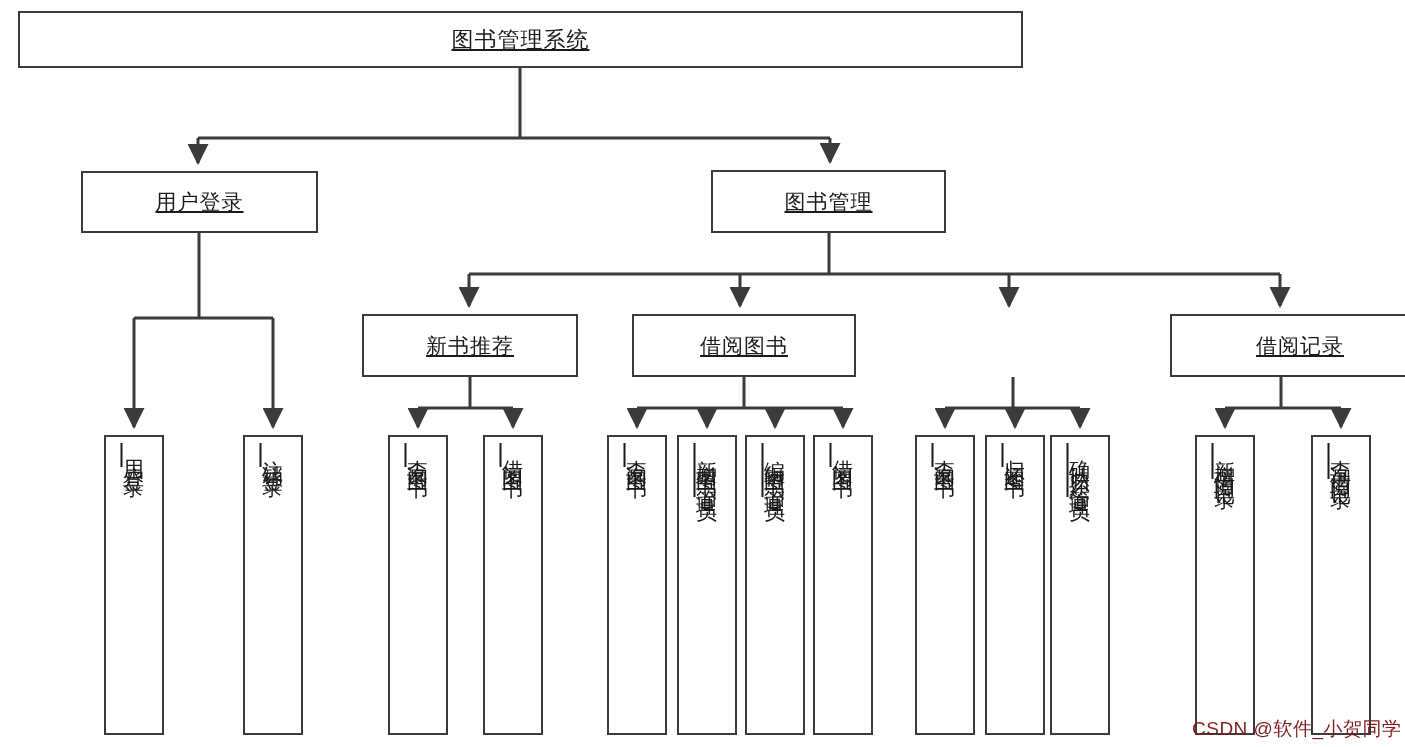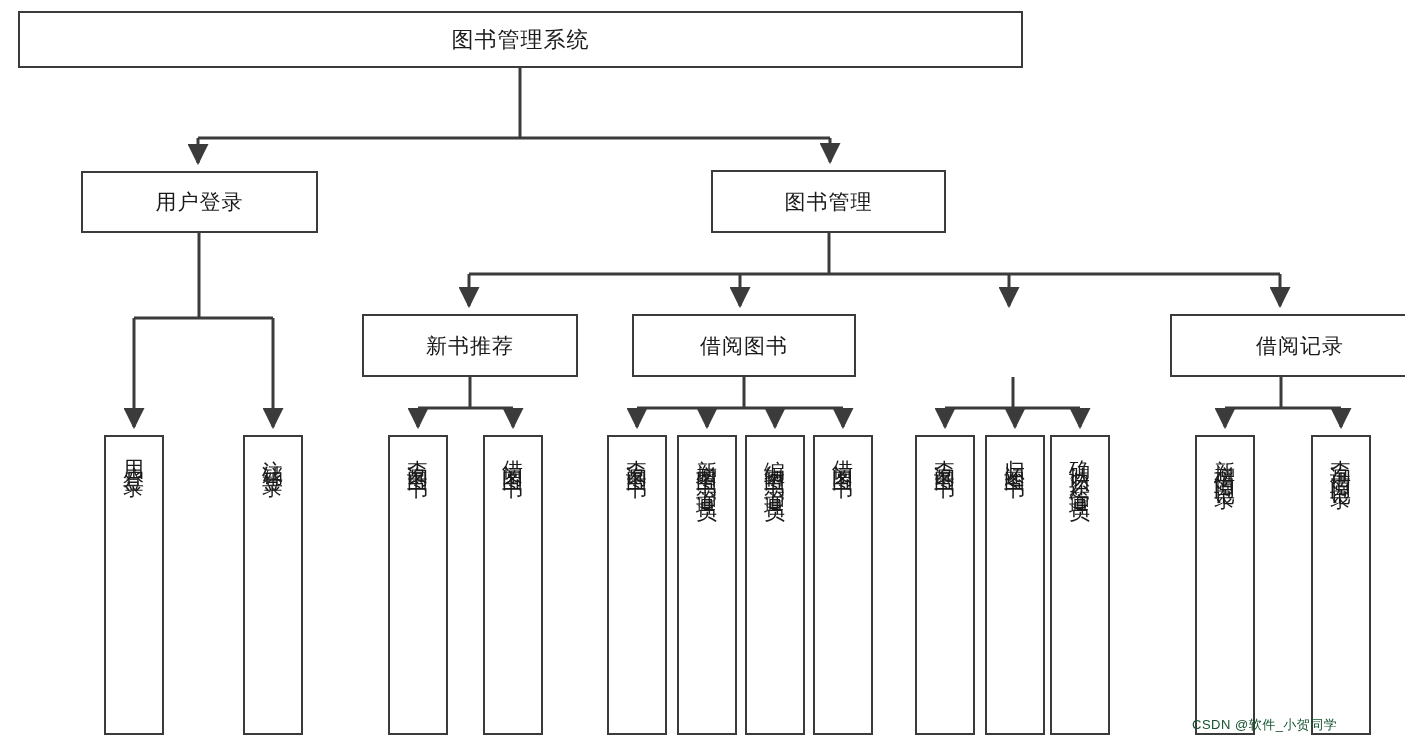--- a/index.html
+++ b/index.html
@@ -27,20 +27,21 @@
   }
   .node {
     position: absolute;
     box-sizing: border-box;
     background: #ffffff;
     border: 2px solid #3b3b3b;
     display: flex;
     align-items: center;
     justify-content: center;
     color: #1a1a1a;
+    text-decoration: underline;
   }
   .node.horiz {
     font-size: 21px;
     letter-spacing: 1px;
   }
   .node.leaf {
     font-size: 21px;
     align-items: flex-start;
     justify-content: center;
     padding-top: 6px;
@@ -51,22 +52,22 @@
     letter-spacing: 6px;
     line-height: 1.0;
     white-space: nowrap;
   }
   .node.title {
     font-size: 22px;
     letter-spacing: 1px;
   }
   .watermark {
     position: absolute;
-    font-size: 13px;
-    color: #14532d;
+    font-size: 19px;
+    color: #7f1d1d;
     white-space: nowrap;
     letter-spacing: 0.5px;
   }
 </style>
 </head>
 <body>
 
 <div id="canvas">
 
   <svg id="wires" viewBox="0 0 1405 747" xmlns="http://www.w3.org/2000/svg">

